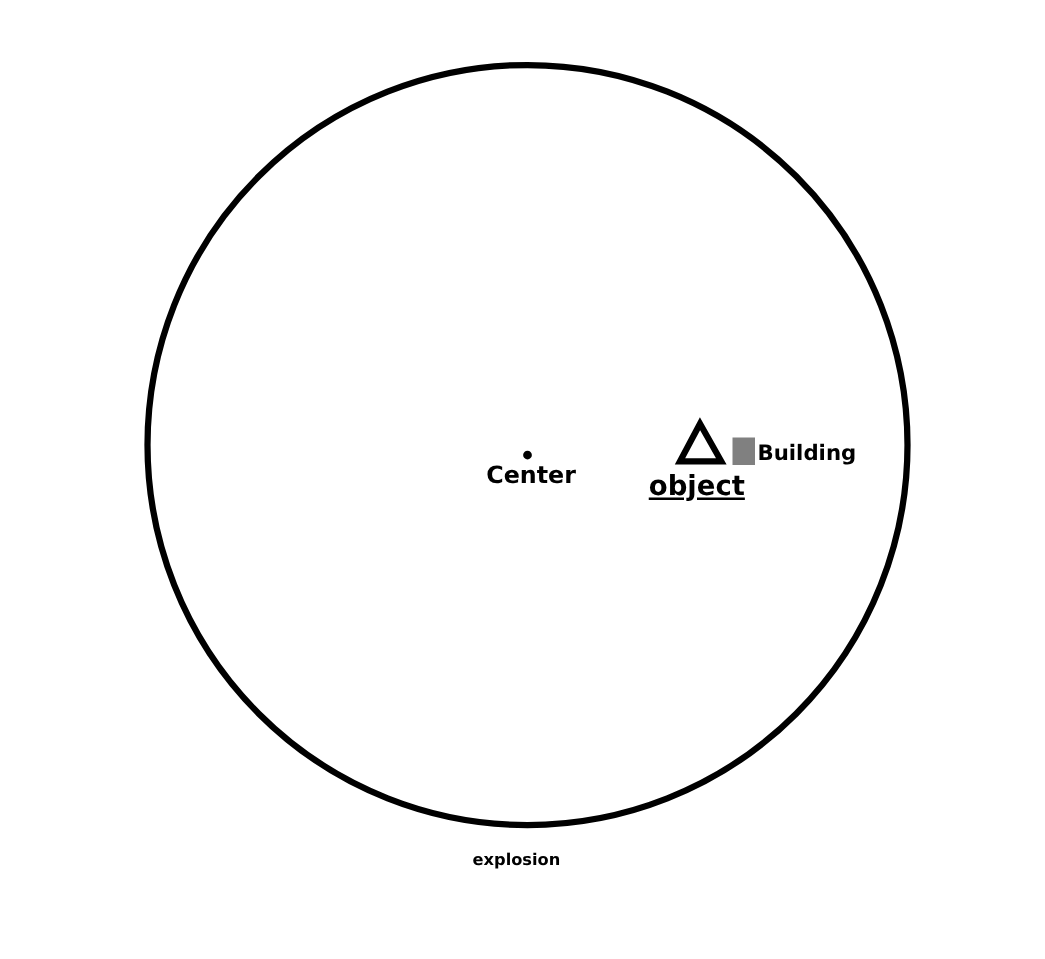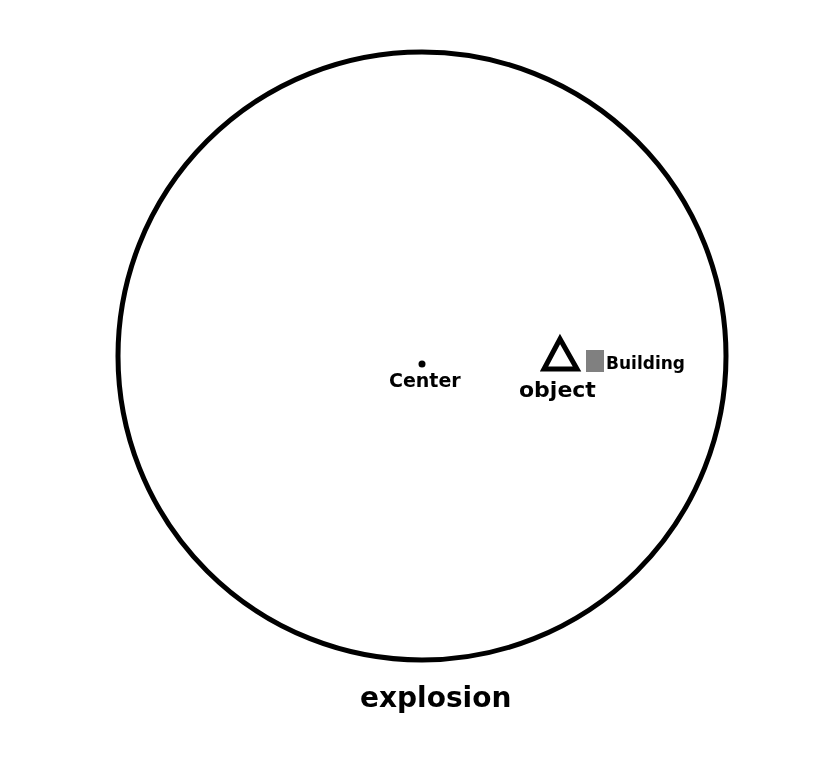--- a/index.html
+++ b/index.html
@@ -1,22 +1,22 @@
 <!DOCTYPE html>
 <html><head>
   <meta charset="utf-8">
   <style>
     html, body { margin: 0; padding: 0; background: #ffffff; }
     body { width: 836px; height: 767px; position: relative; overflow: hidden; font-family: "DejaVu Sans", sans-serif; }
     svg { position: absolute; left: 0; top: 0; }
     .label { position: absolute; color: #000; font-weight: bold; white-space: nowrap; }
     #lbl-center { left: 389px; top: 369px; font-size: 19px; }
-    #lbl-object { left: 519px; top: 377px; font-size: 22px; }
+    #lbl-object { left: 519px; top: 377px; font-size: 22px; text-decoration: underline; }
     #lbl-building { left: 606px; top: 353px; font-size: 17px; }
-    #lbl-explosion { left: 360px; top: 681px; font-size: 28px; }
+    #lbl-explosion { left: 378px; top: 681px; font-size: 13px; }
   </style>
 </head>
 <body>
 
 <svg width="836" height="767" viewBox="0 0 836 767">
   <circle cx="422" cy="356" r="304" fill="#ffffff" stroke="#000000" stroke-width="5"></circle>
   <circle cx="422" cy="364" r="3.5" fill="#000000"></circle>
   <polygon points="560,339 544,369 577,369" fill="none" stroke="#000000" stroke-width="5" stroke-linejoin="miter"></polygon>
   <rect x="586" y="350" width="18" height="22" fill="#808080"></rect>
 </svg>

